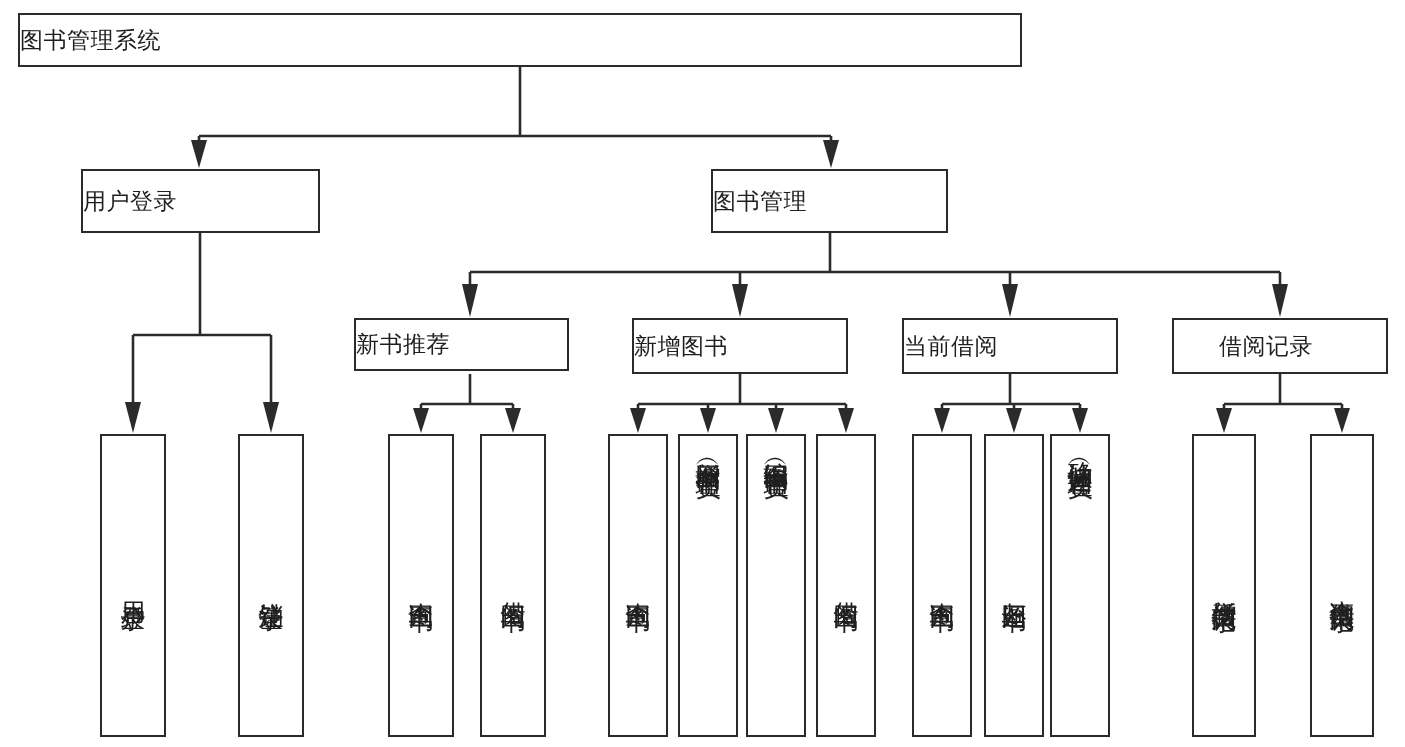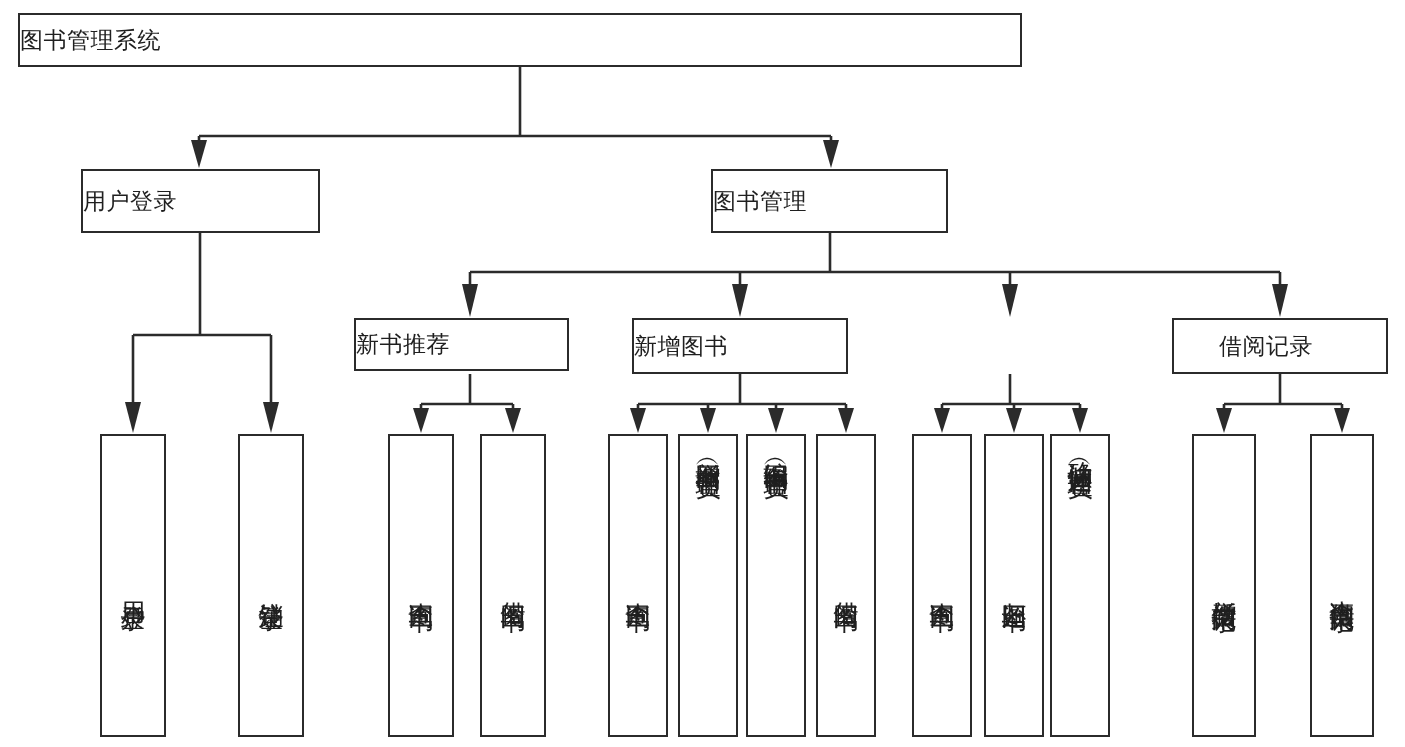--- a/index.html
+++ b/index.html
@@ -160,20 +160,23 @@
   <div class="node horiz" id="n-l2-1" style="left: 711px; top: 169px; width: 237px; height: 64px;">
     <span class="node-label">图书管理</span>
   </div>
 
   <div class="node horiz" id="n-l3-0" style="left: 354px; top: 318px; width: 215px; height: 53px;">
     <span class="node-label">新书推荐</span>
   </div>
   <div class="node horiz" id="n-l3-1" style="left: 632px; top: 318px; width: 216px; height: 56px;">
     <span class="node-label">新增图书</span>
   </div>
+  <div class="node horiz" id="n-l3-2" style="left: 902px; top: 318px; width: 216px; height: 56px;">
+    <span class="node-label">当前借阅</span>
+  </div>
   <div class="node horiz" id="n-l3-3" style="left: 1172px; top: 318px; width: 216px; height: 56px; padding-left: 45px;">
     <span class="node-label">借阅记录</span>
   </div>
 
   <div class="node vert" id="n-leaf-0" style="left: 100px; top: 434px; width: 66px; height: 303px;">
     <span class="node-label">用户登录</span>
   </div>
   <div class="node vert" id="n-leaf-1" style="left: 238px; top: 434px; width: 66px; height: 303px;">
     <span class="node-label">注销登录</span>
   </div>

